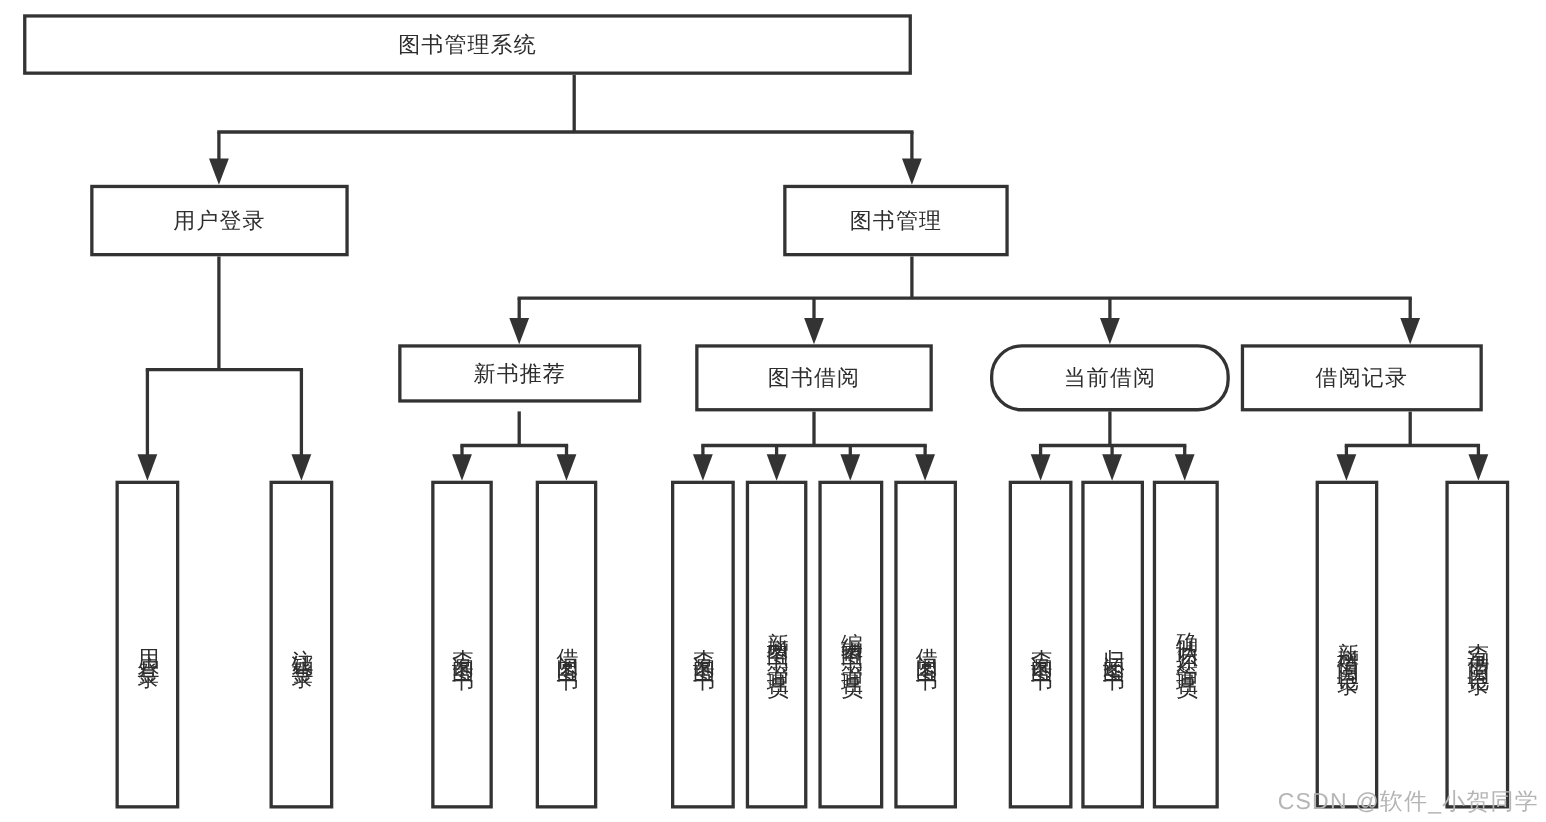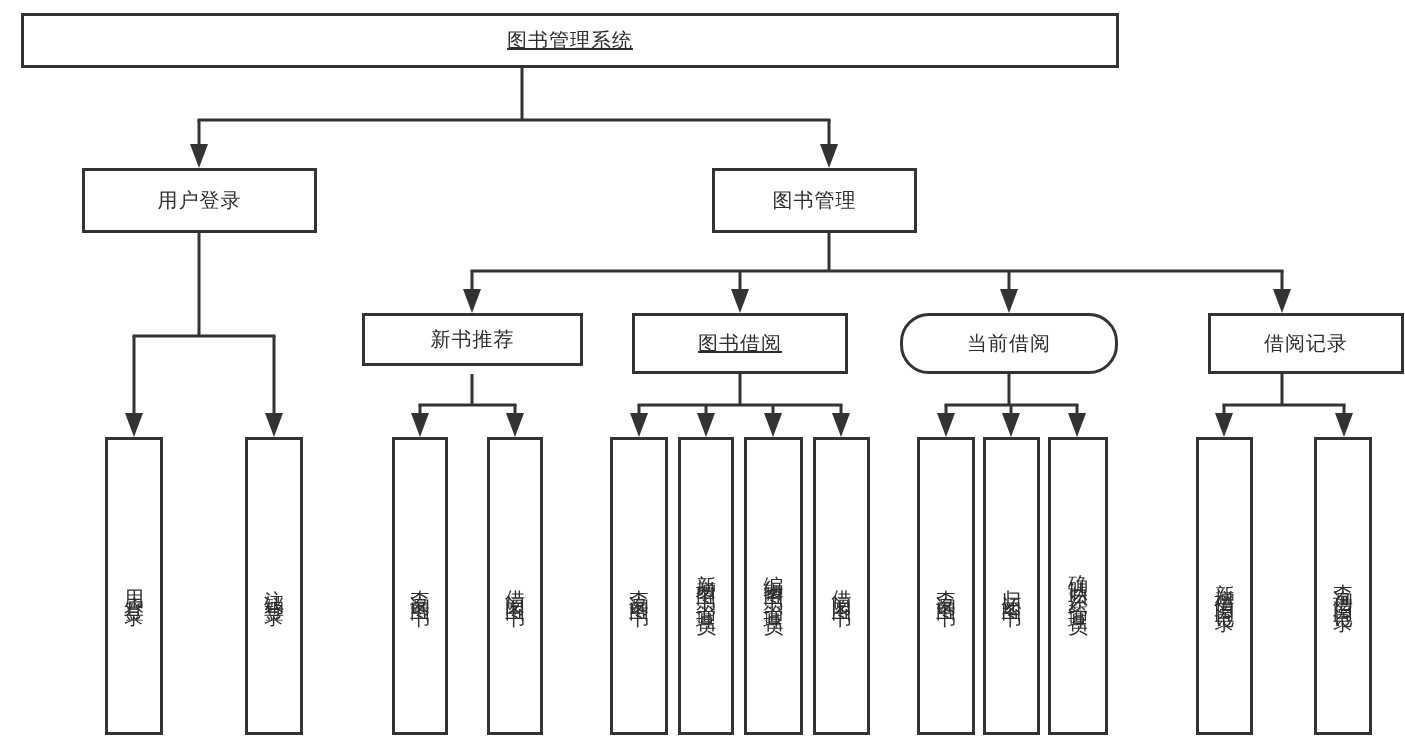--- a/index.html
+++ b/index.html
@@ -104,29 +104,29 @@
       <line x1="1077" y1="405" x2="1077" y2="419" class="cline"></line>
       <polygon points="1077,437 1068,413 1086,413" class="carrow"></polygon>
       <line x1="1282" y1="374" x2="1282" y2="405" class="cline"></line>
       <line x1="1222.5" y1="405" x2="1345.5" y2="405" class="cline"></line>
       <line x1="1224" y1="405" x2="1224" y2="419" class="cline"></line>
       <polygon points="1224,437 1215,413 1233,413" class="carrow"></polygon>
       <line x1="1344" y1="405" x2="1344" y2="419" class="cline"></line>
       <polygon points="1344,437 1335,413 1353,413" class="carrow"></polygon>
     </svg>
 
-  <div class="box" style="left:21px;top:13px;width:1098px;height:55px;text-decoration:underline;">图书管理系统</div>
+  <div class="box" style="left:21px;top:13px;width:808px;height:55px;">图书管理系统</div>
 
   <div class="box" style="left:82px;top:168px;width:235px;height:65px;">用户登录</div>
   <div class="box" style="left:712px;top:168px;width:205px;height:65px;">图书管理</div>
 
   <div class="box" style="left:362px;top:313px;width:221px;height:53px;">新书推荐</div>
-  <div class="box" style="left:632px;top:313px;width:216px;height:61px;text-decoration:underline;">图书借阅</div>
+  <div class="box" style="left:632px;top:313px;width:216px;height:61px;">图书借阅</div>
   <div class="box" style="left:900px;top:313px;width:218px;height:61px;border-radius:29px;">当前借阅</div>
-  <div class="box" style="left:1208px;top:313px;width:196px;height:61px;">借阅记录</div>
+  <div class="box" style="left:1128px;top:313px;width:220px;height:61px;">借阅记录</div>
 
   <div class="box" style="left:105px;top:437px;width:58px;height:298px;">
     <span class="vtext">用户登录</span>
   </div>
   <div class="box" style="left:245px;top:437px;width:58px;height:298px;">
     <span class="vtext">注销登录</span>
   </div>
 
   <div class="box" style="left:392px;top:437px;width:56px;height:298px;">
     <span class="vtext">查询图书</span>
@@ -158,13 +158,14 @@
     <span class="vtext">确认归还（管理员）</span>
   </div>
 
   <div class="box" style="left:1196px;top:437px;width:57px;height:298px;">
     <span class="vtext">新增借阅记录</span>
   </div>
   <div class="box" style="left:1314px;top:437px;width:58px;height:298px;">
     <span class="vtext">查询借阅记录</span>
   </div>
 
+  <span class="watermark">CSDN @软件_小贺同学</span>
 </div>
 
 </body></html>

